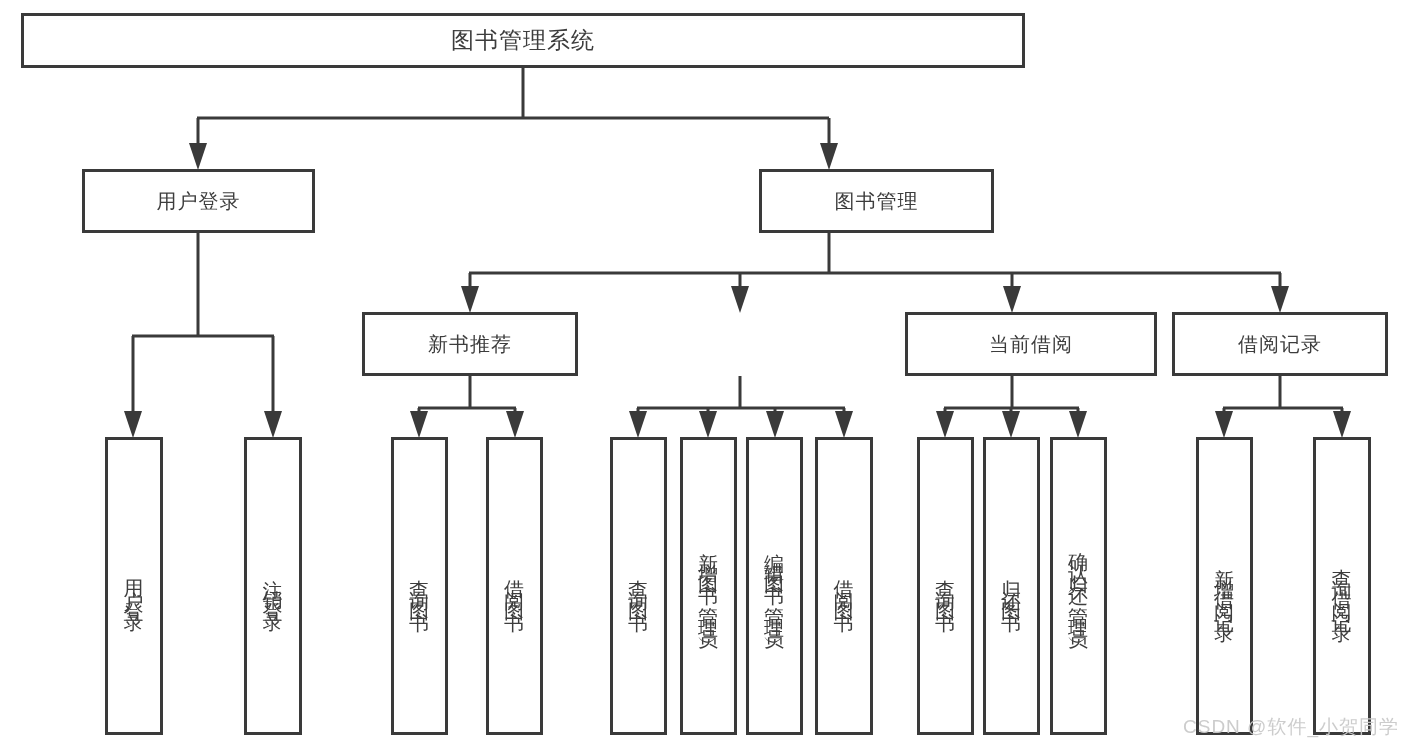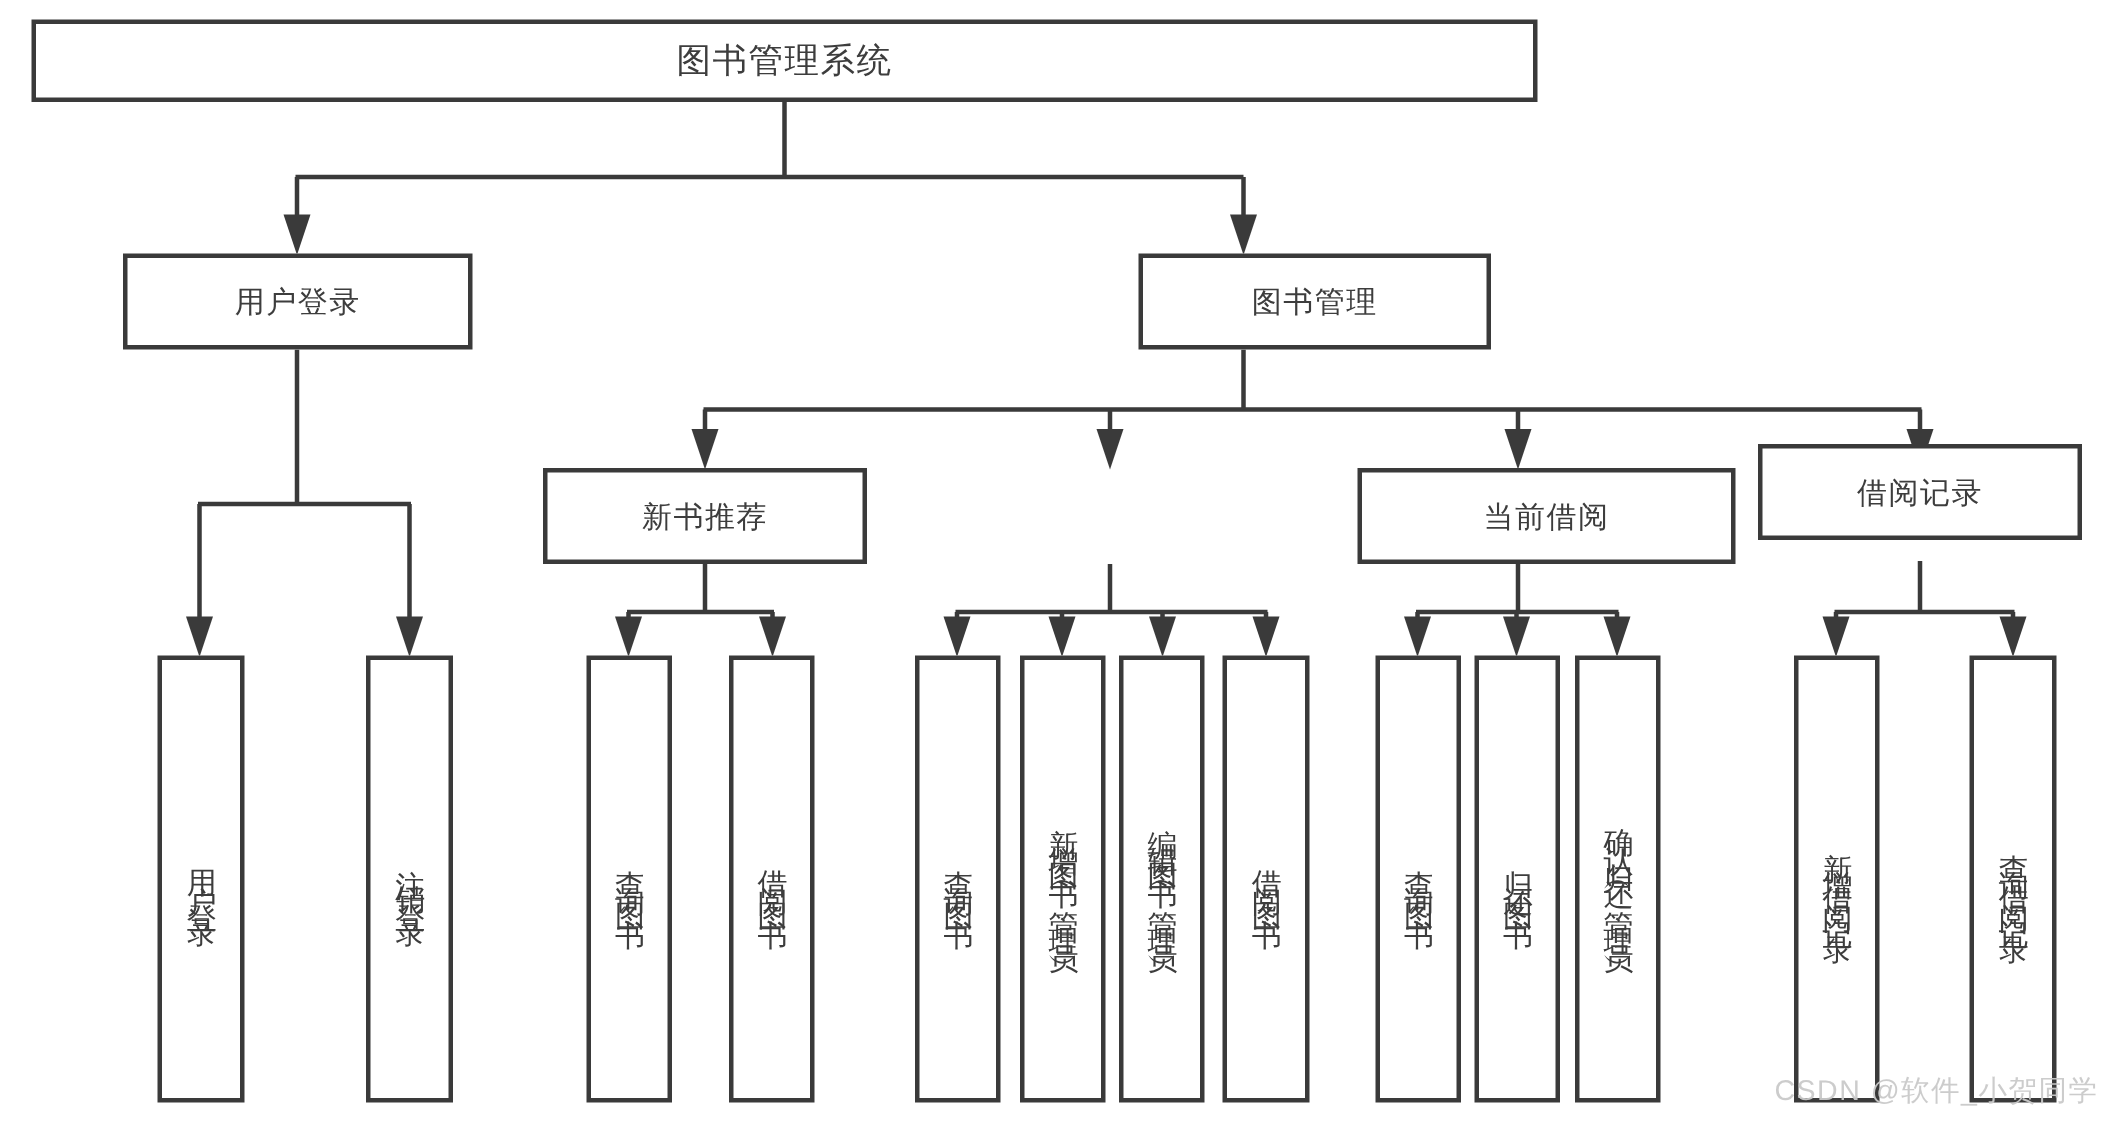--- a/index.html
+++ b/index.html
@@ -116,21 +116,21 @@
   <div class="box h" style="left:712px; top:169px; width:235px; height:64px;margin-left:47px;">
     <span>图书管理</span>
   </div>
 
   <div class="box h" style="left:362px; top:312px; width:216px; height:64px;">
     <span>新书推荐</span>
   </div>
   <div class="box h" style="left:905px; top:312px; width:252px; height:64px;">
     <span>当前借阅</span>
   </div>
-  <div class="box h" style="left:1172px; top:296px; width:216px; height:64px;text-align:center;">
+  <div class="box h" style="left:1172px; top:312px; width:216px; height:64px;text-align:center;">
     <span>借阅记录</span>
   </div>
 
   <div class="box v" style="left:105px; top:437px; width:58px; height:298px;">
     <span>用户登录</span>
   </div>
   <div class="box v" style="left:244px; top:437px; width:58px; height:298px;">
     <span>注销登录</span>
   </div>
 

